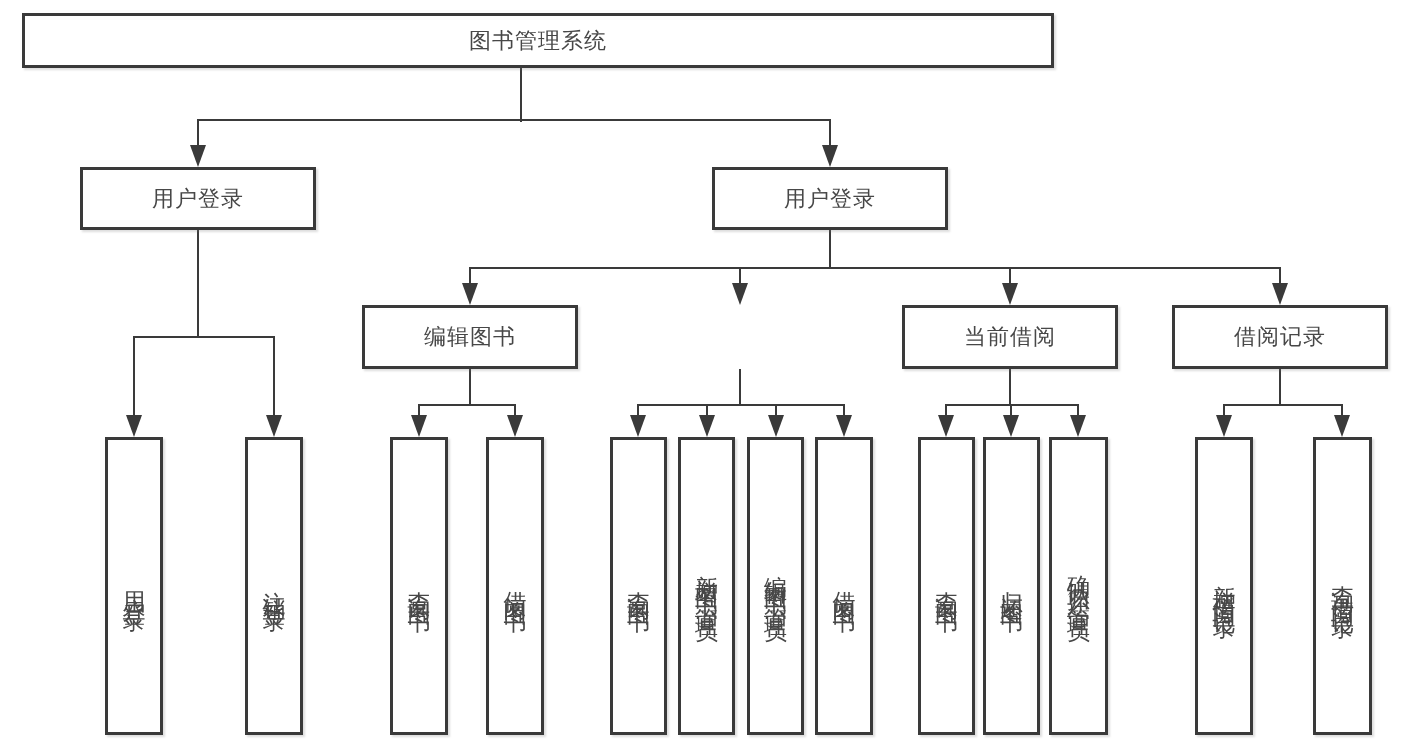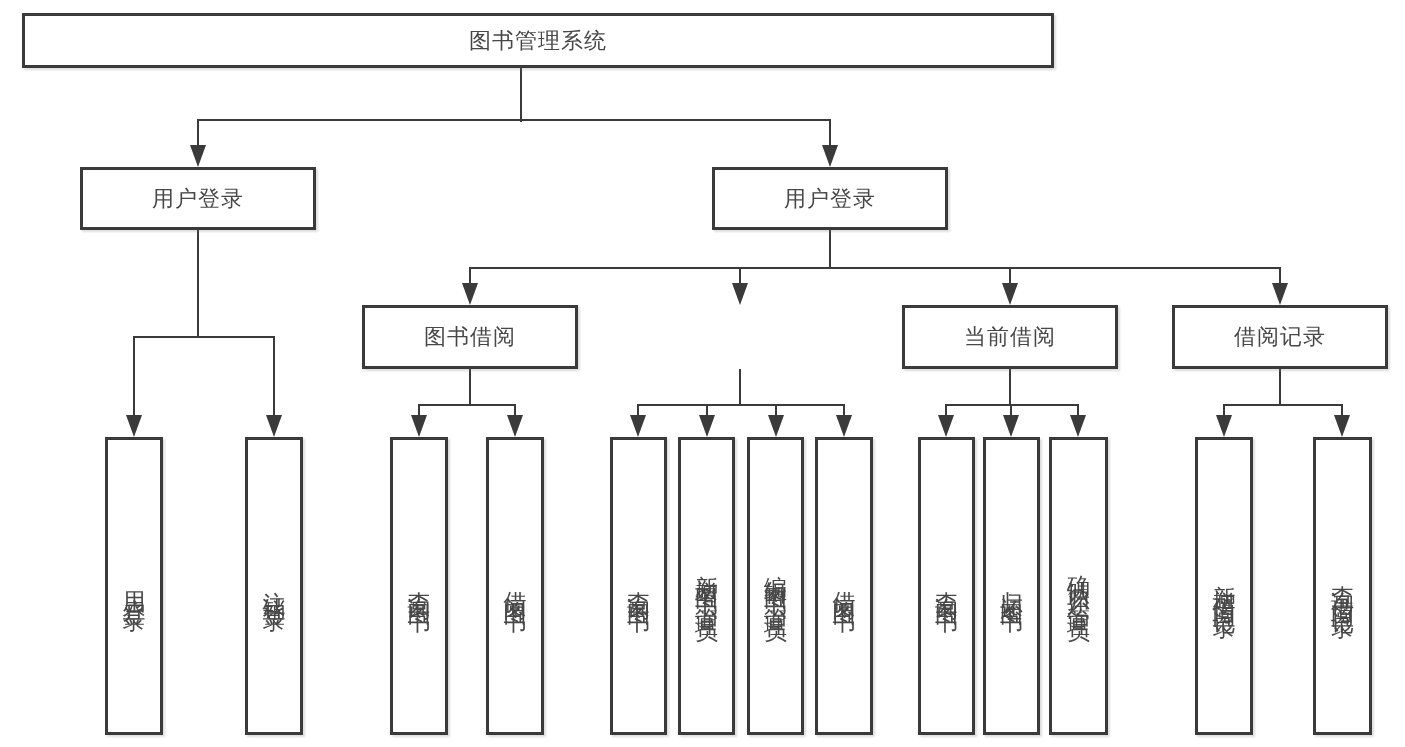--- a/index.html
+++ b/index.html
@@ -123,21 +123,21 @@
   </div>
 
   <div class="box hbox" style="left:80px;top:167px;width:236px;height:63px">
     <span>用户登录</span>
   </div>
   <div class="box hbox" style="left:712px;top:167px;width:236px;height:63px">
     <span>用户登录</span>
   </div>
 
   <div class="box hbox" style="left:362px;top:305px;width:216px;height:64px">
-    <span>图书借阅</span>
+    <span>编辑图书</span>
   </div>
   <div class="box hbox" style="left:1172px;top:305px;width:216px;height:64px">
     <span>借阅记录</span>
   </div>
   <div class="box hbox" style="left:902px;top:305px;width:216px;height:64px">
     <span>当前借阅</span>
   </div>
 
   <div class="box vbox" style="left:105px;top:437px;width:58px;height:298px">
     <span class="vtext">用户登录</span>

